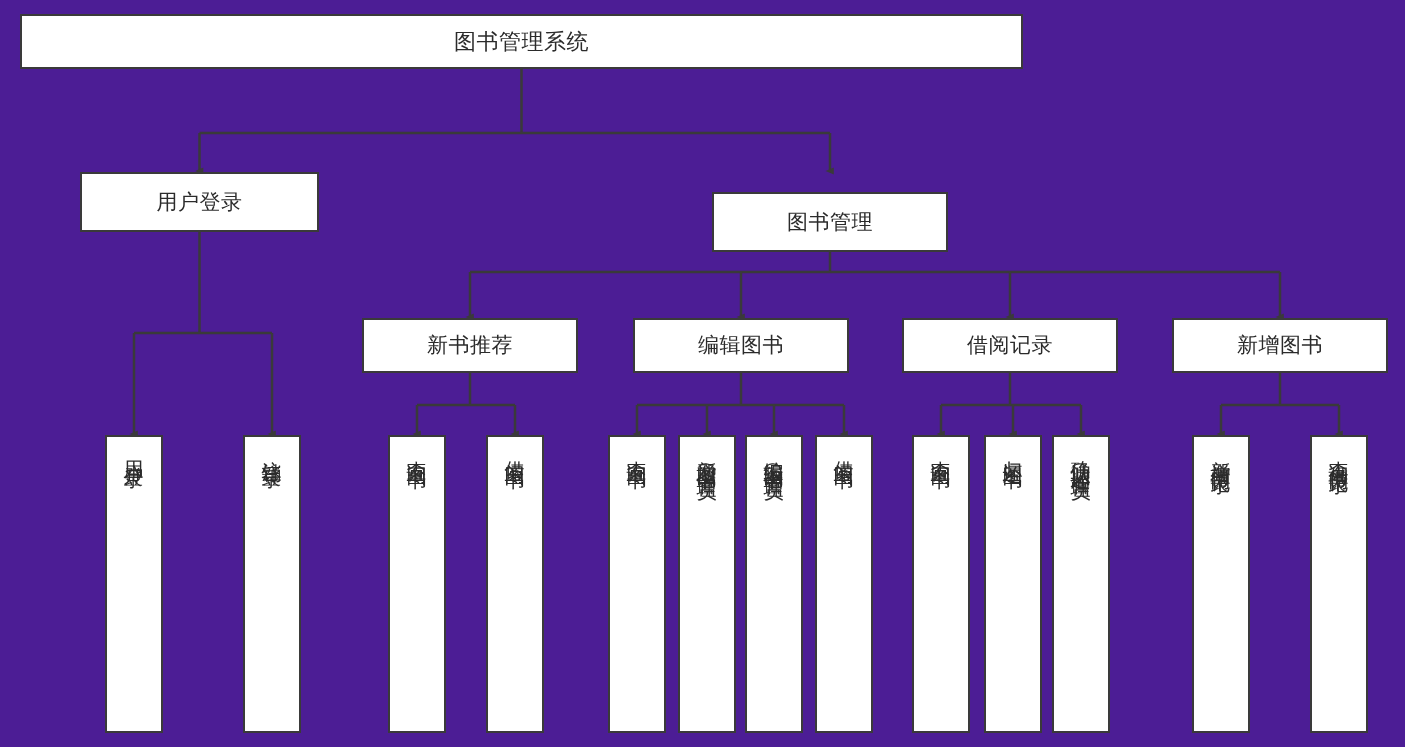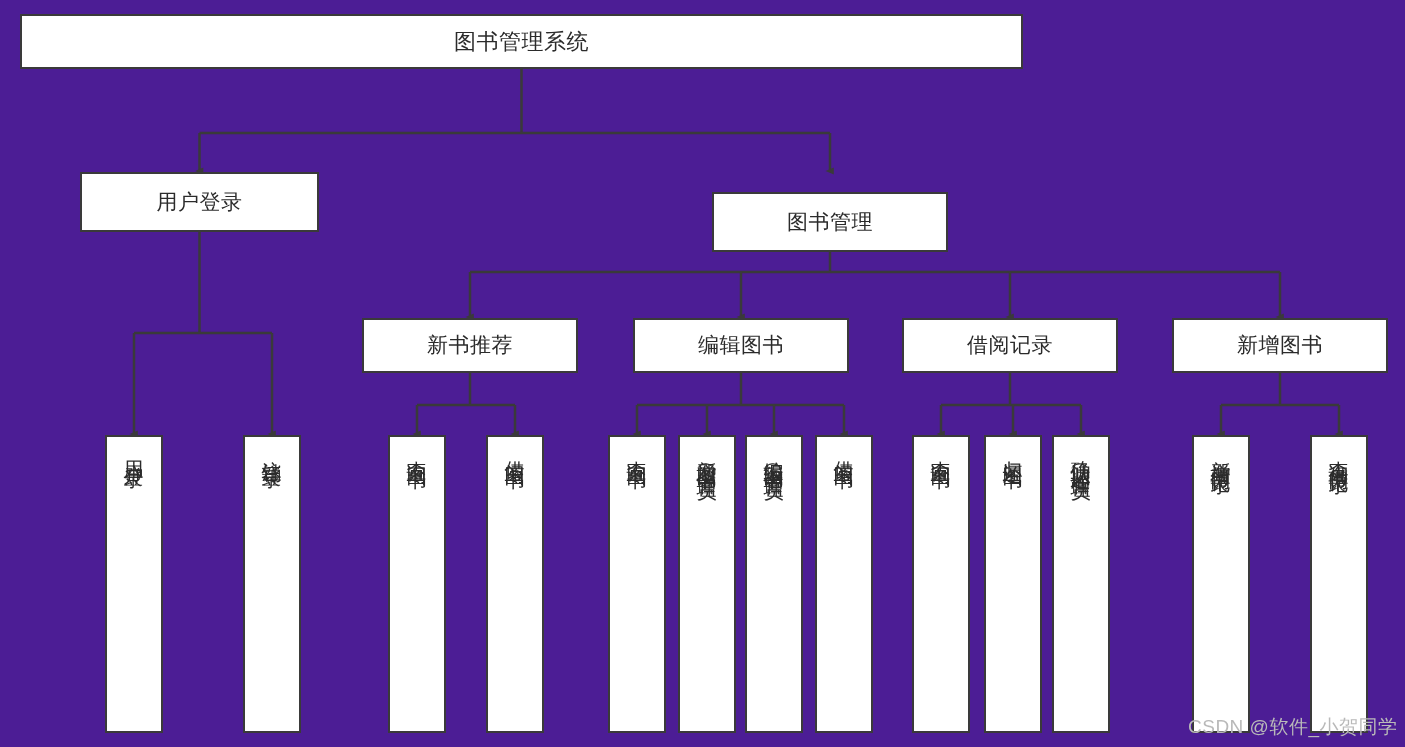--- a/index.html
+++ b/index.html
@@ -178,15 +178,14 @@
         <span class="node-label">确认归还（管理员）</span>
       </div>
       <div class="node vert" style="left: 1192px; top: 435px; width: 58px; height: 298px;">
         <span class="node-label">新增借阅记录</span>
       </div>
       <div class="node vert" style="left: 1310px; top: 435px; width: 58px; height: 298px;">
         <span class="node-label">查询借阅记录</span>
       </div>
     </div>
 
-  <div class="watermark" style="left:1188px; top:714px;">CSDN @软件_小贺同学</div>
 
 </div>
 
 </body></html>

